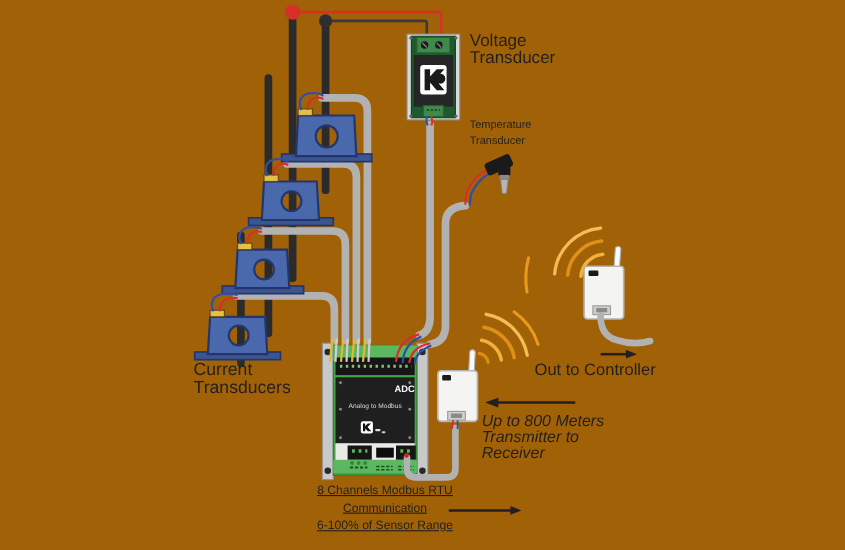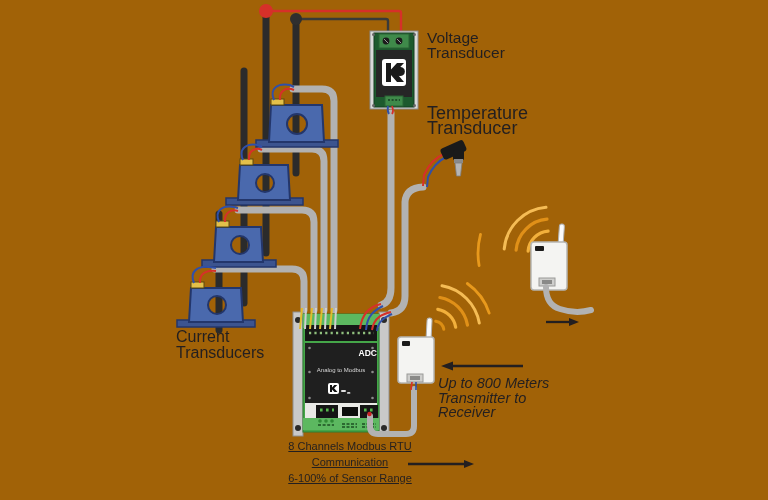--- a/index.html
+++ b/index.html
@@ -2,21 +2,21 @@
 <html><head>
 <meta charset="utf-8">
 <style>
   html,body{margin:0;padding:0;background:#fff;}
   #stage{position:relative;width:768px;height:500px;background:#a16207;overflow:hidden;
          font-family:"Liberation Sans", sans-serif;color:#231f20;padding-left:20px;}
   #stage svg{position:absolute;left:0;top:0;}
   .lbl{position:absolute;z-index:5;color:#231f20;}
   .ln{display:block;}
   #lbl-voltage{left:427px;top:30px;font-size:15.5px;line-height:15px;}
-  #lbl-temp{left:427px;top:106px;font-size:18px;line-height:15px;}
+  #lbl-temp{left:427px;top:106px;font-size:10px;line-height:15px;}
   #lbl-current{left:176px;top:329px;font-size:16px;line-height:15.5px;}
   #lbl-range{left:438px;top:376px;font-size:14.5px;line-height:14.5px;font-style:italic;}
   #lbl-out{left:486px;top:328px;font-size:15px;}
   #lbl-modbus{left:250px;top:438px;width:200px;text-align:center;font-size:11px;line-height:16px;text-decoration:underline;}
   #lbl-adc-title{left:305px;top:348px;width:72px;text-align:right;font-size:8.5px;font-weight:bold;color:#ffffff;}
   #lbl-adc-sub{left:305px;top:367px;width:72px;text-align:center;font-size:6px;color:#d8d8d8;}
 </style>
 </head>
 <body>
 
@@ -228,20 +228,23 @@
   <span class="ln">Current</span>
   <span class="ln">Transducers</span>
 </div>
 
 <div class="lbl" id="lbl-range">
   <span class="ln">Up to 800 Meters</span>
   <span class="ln">Transmitter to</span>
   <span class="ln">Receiver</span>
 </div>
 
+<div class="lbl" id="lbl-out">
+  <span>Out to Controller</span>
+</div>
 
 <div class="lbl" id="lbl-modbus">
   <span class="ln">8 Channels Modbus RTU</span>
   <span class="ln">Communication</span>
   <span class="ln">6-100% of Sensor Range</span>
 </div>
 
 <div class="lbl" id="lbl-adc-title">ADC</div>
 <div class="lbl" id="lbl-adc-sub">Analog to Modbus</div>
 

